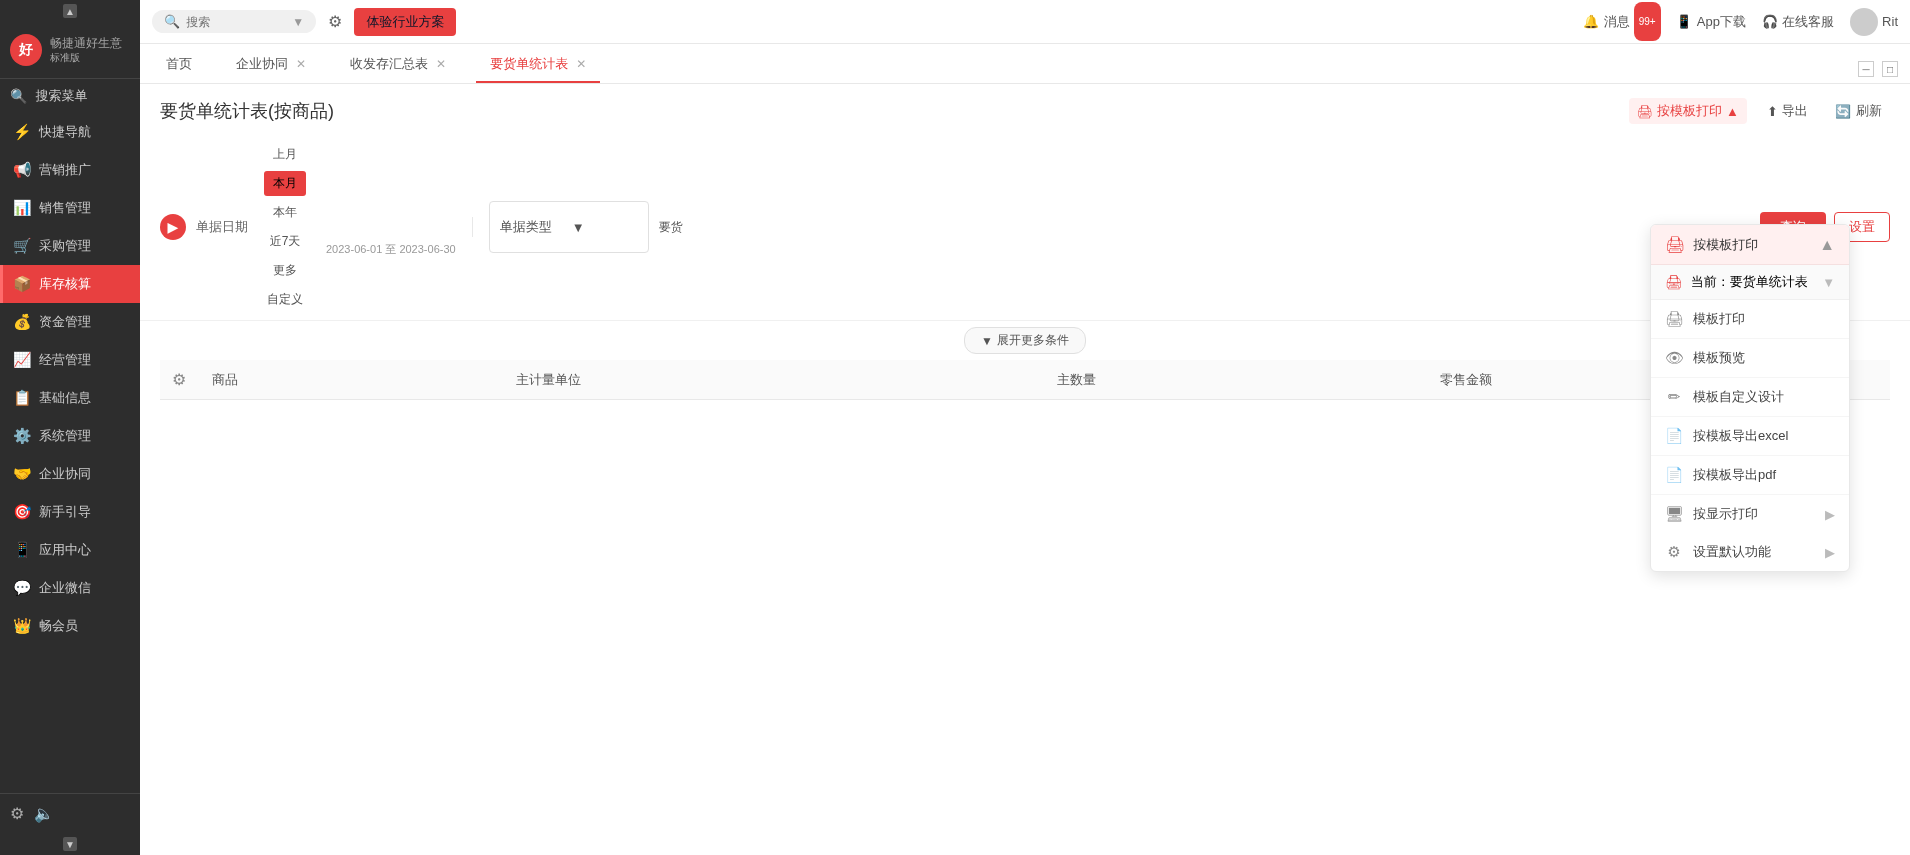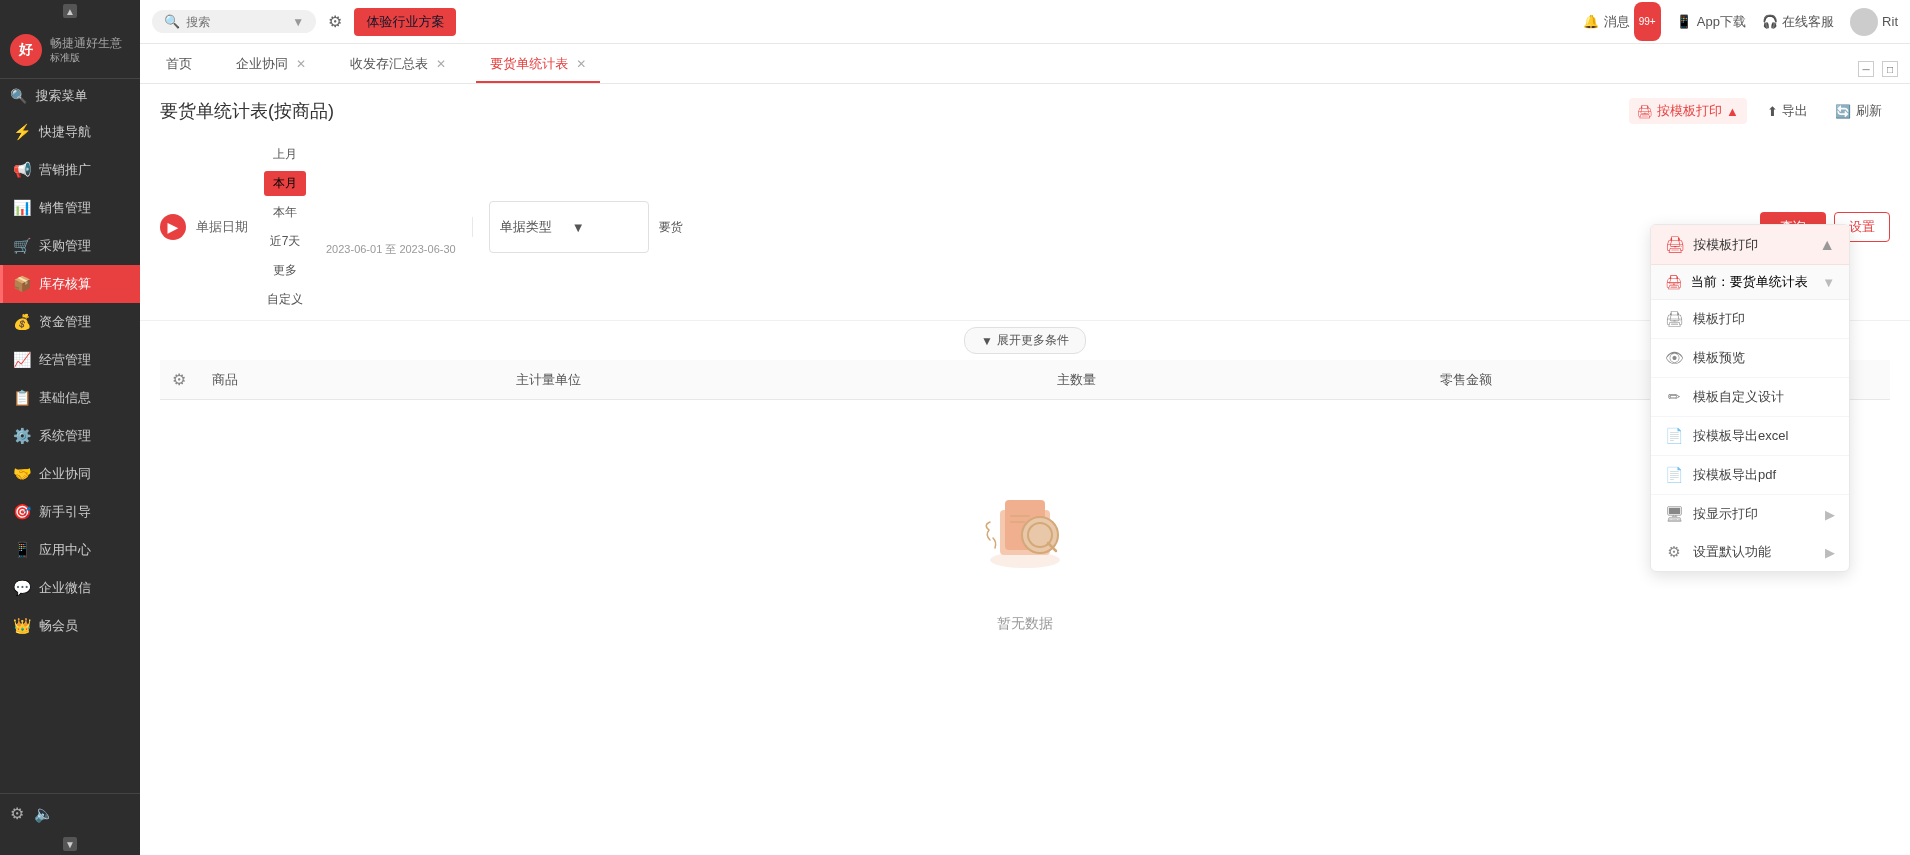--- a/index.html
+++ b/index.html
@@ -673,37 +673,20 @@
               <th>主计量单位</th>
               <th>主数量</th>
               <th>零售金额</th>
             </tr>
           </thead>
           <tbody>
           </tbody>
         </table>
       </div>
 
-      <div class="empty-state">
-        <div class="empty-icon">
-          <svg width="100" height="100" viewBox="0 0 100 100" fill="none" xmlns="http://www.w3.org/2000/svg">
-            <ellipse cx="50" cy="80" rx="35" ry="8" fill="#f5ddd0" opacity="0.5"></ellipse>
-            <rect x="25" y="30" width="50" height="45" rx="4" fill="#f5c9b0"></rect>
-            <rect x="30" y="20" width="40" height="50" rx="4" fill="#f0b090"></rect>
-            <circle cx="65" cy="55" r="18" fill="#e8c8a8" stroke="#d4a878" stroke-width="2"></circle>
-            <circle cx="65" cy="55" r="12" fill="none" stroke="#d4a878" stroke-width="2"></circle>
-            <line x1="73" y1="63" x2="81" y2="71" stroke="#d4a878" stroke-width="2.5" stroke-linecap="round"></line>
-            <rect x="35" y="35" width="20" height="2" rx="1" fill="#d4a878" opacity="0.6"></rect>
-            <rect x="35" y="41" width="15" height="2" rx="1" fill="#d4a878" opacity="0.6"></rect>
-            <path d="M15 60 Q10 55 14 50 Q8 45 15 42" stroke="#d4a878" stroke-width="1.5" fill="none" stroke-linecap="round"></path>
-            <path d="M18 58 Q22 62 20 68" stroke="#d4a878" stroke-width="1.5" fill="none" stroke-linecap="round"></path>
-          </svg>
-        </div>
-        <div class="empty-text">暂无数据</div>
-      </div>
 
     </div>
 
     <div class="dropdown-menu" id="print-dropdown">
       <div class="dropdown-header">
         <div class="dropdown-header-label">
           <span class="dropdown-header-icon">🖨</span>
           <span>按模板打印</span>
         </div>
         <span class="dropdown-close-btn">▲</span>

